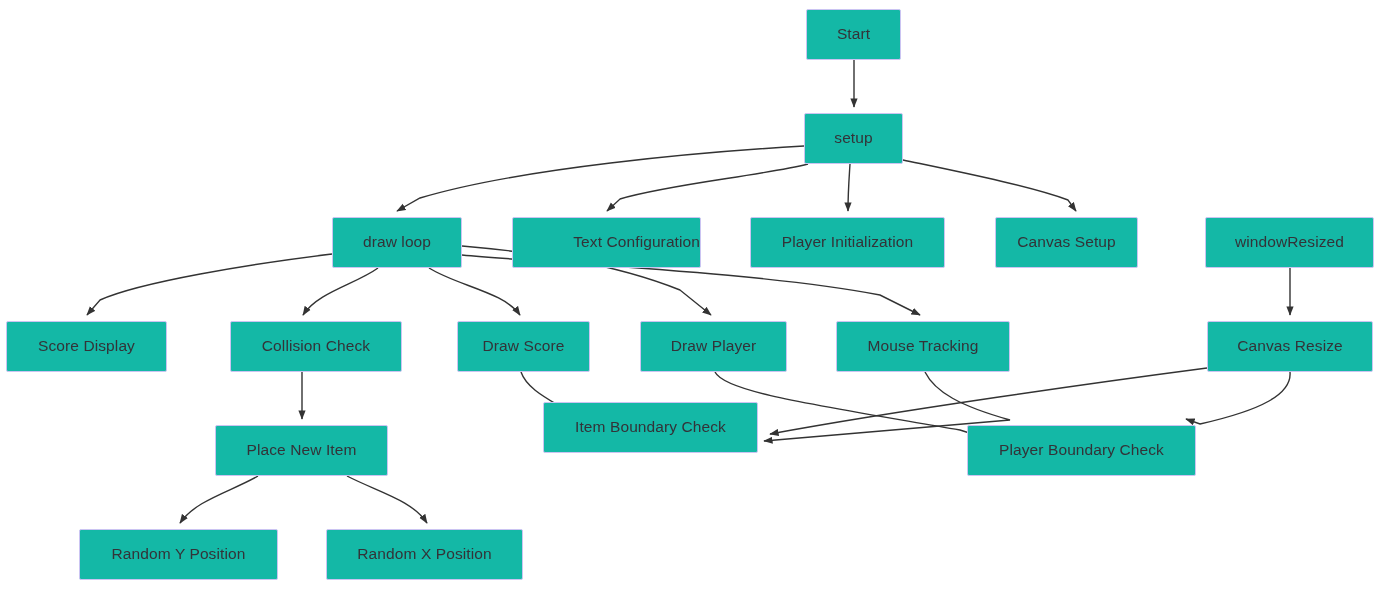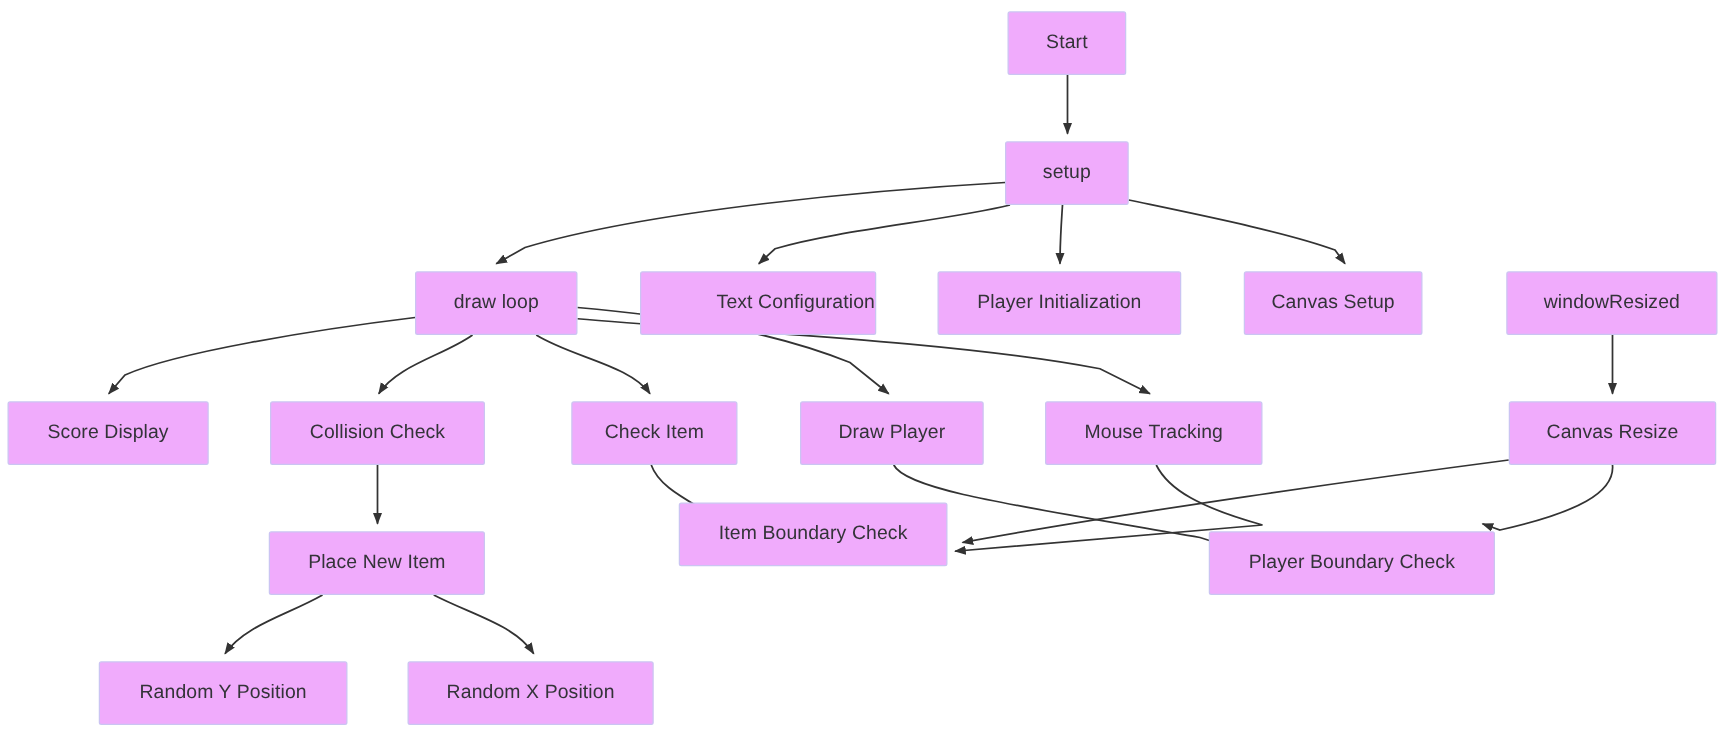--- a/index.html
+++ b/index.html
@@ -22,21 +22,21 @@
     position: absolute;
     left: 0;
     top: 0;
     width: 1384px;
     height: 590px;
     pointer-events: none;
   }
   .flow-node {
     position: absolute;
     box-sizing: border-box;
-    background: #f0abfc;
+    background: #14b8a6;
     border: 1px solid #cbc4f2;
     border-radius: 2px;
     display: flex;
     align-items: center;
     justify-content: center;
     color: #333338;
     font-size: 15.5px;
     font-family: "Liberation Sans", sans-serif;
     line-height: 1.2;
     white-space: nowrap;
@@ -115,25 +115,25 @@
       </div>
       <div class="flow-node" style="left: 995px; top: 217px; width: 143px; height: 51px;">
         <span class="node-label">Canvas Setup</span>
       </div>
       <div class="flow-node" style="left: 1205px; top: 217px; width: 169px; height: 51px;">
         <span class="node-label">windowResized</span>
       </div>
       <div class="flow-node" style="left: 6px; top: 321px; width: 161px; height: 51px;">
         <span class="node-label">Score Display</span>
       </div>
-      <div class="flow-node" style="left: 216px; top: 321px; width: 172px; height: 51px; text-align: center;">
+      <div class="flow-node" style="left: 230px; top: 321px; width: 172px; height: 51px; text-align: center;">
         <span class="node-label">Collision Check</span>
       </div>
       <div class="flow-node" style="left: 457px; top: 321px; width: 133px; height: 51px;">
-        <span class="node-label">Check Item</span>
+        <span class="node-label">Draw Score</span>
       </div>
       <div class="flow-node" style="left: 640px; top: 321px; width: 147px; height: 51px;">
         <span class="node-label">Draw Player</span>
       </div>
       <div class="flow-node" style="left: 836px; top: 321px; width: 174px; height: 51px;">
         <span class="node-label">Mouse Tracking</span>
       </div>
       <div class="flow-node" style="left: 1207px; top: 321px; width: 166px; height: 51px;">
         <span class="node-label">Canvas Resize</span>
       </div>

